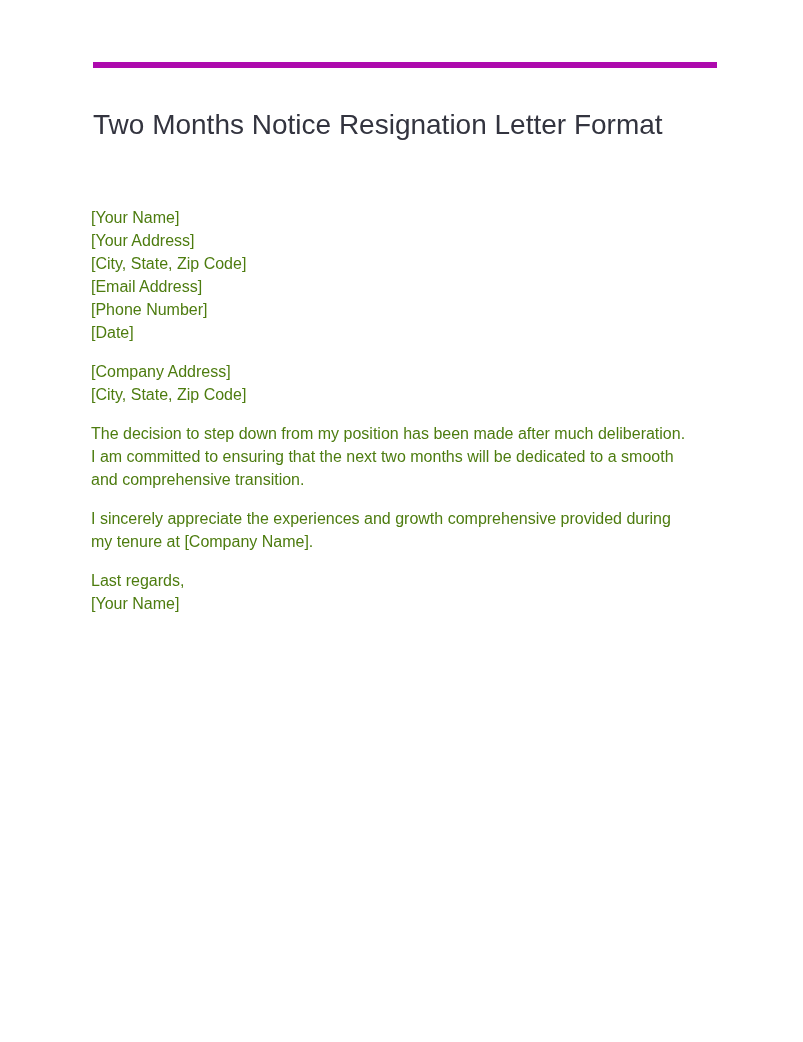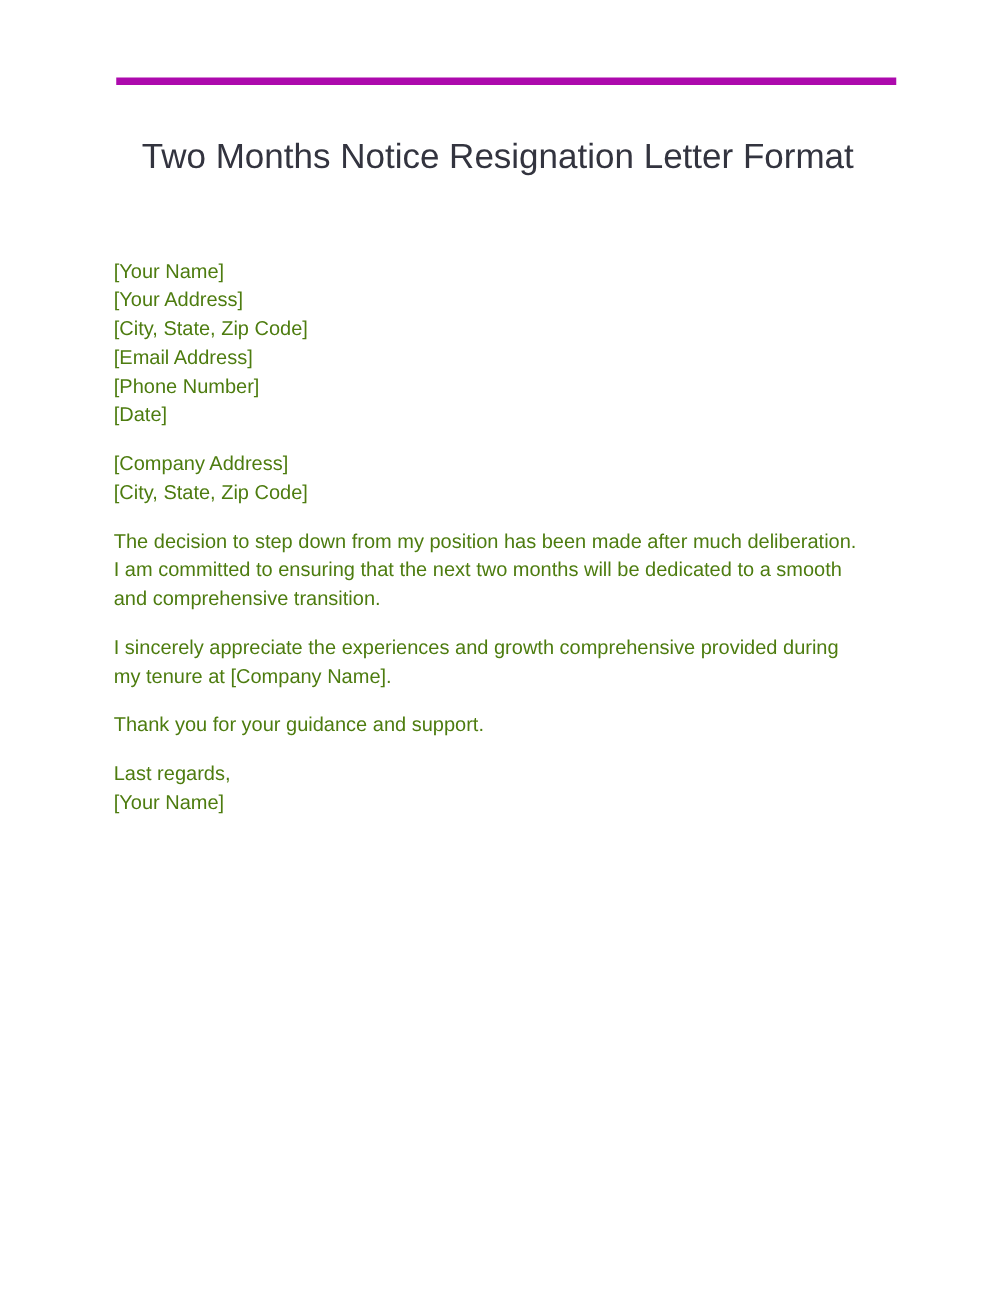--- a/index.html
+++ b/index.html
@@ -1,19 +1,19 @@
 <!DOCTYPE html>
 <html><head>
 <meta charset="utf-8">
 <style>
   html, body { margin: 0; padding: 0; background: #ffffff; }
   body { width: 803px; height: 1042px; position: relative; overflow: hidden;
          font-family: "Liberation Sans", sans-serif; }
   .accent-bar { position: absolute; left: 93px; top: 62px; width: 624px; height: 6px; }
-  .title { position: absolute; left: 93px; top: 104px; width: 590px; text-align: right;
+  .title { position: absolute; left: 93px; top: 104px; width: 590px; text-align: left;
            font-size: 28px; line-height: 41px; color: #33343f; font-weight: normal; margin: 0; }
   .body-text { position: absolute; left: 91px; top: 206px; width: 600px;
                font-size: 16px; line-height: 23px; color: #4d7c0f; }
   .block { margin: 0 0 16px 0; }
   .line { display: block; }
 </style>
 </head>
 <body>
 
 <div class="accent-bar" style="background:#ad0aad;"></div>
@@ -28,18 +28,17 @@
     <span class="line">[Email Address]</span>
     <span class="line">[Phone Number]</span>
     <span class="line">[Date]</span>
   </div>
   <div class="block">
     <span class="line">[Company Address]</span>
     <span class="line">[City, State, Zip Code]</span>
   </div>
   <p class="block">The decision to step down from my position has been made after much deliberation. I am committed to ensuring that the next two months will be dedicated to a smooth and comprehensive transition.</p>
   <p class="block">I sincerely appreciate the experiences and growth comprehensive provided during my tenure at [Company Name].</p>
-  <p class="block">Thank you for your guidance and support.</p>
   <div class="block">
     <span class="line">Last regards,</span>
     <span class="line">[Your Name]</span>
   </div>
 </div>
 
 </body></html>

